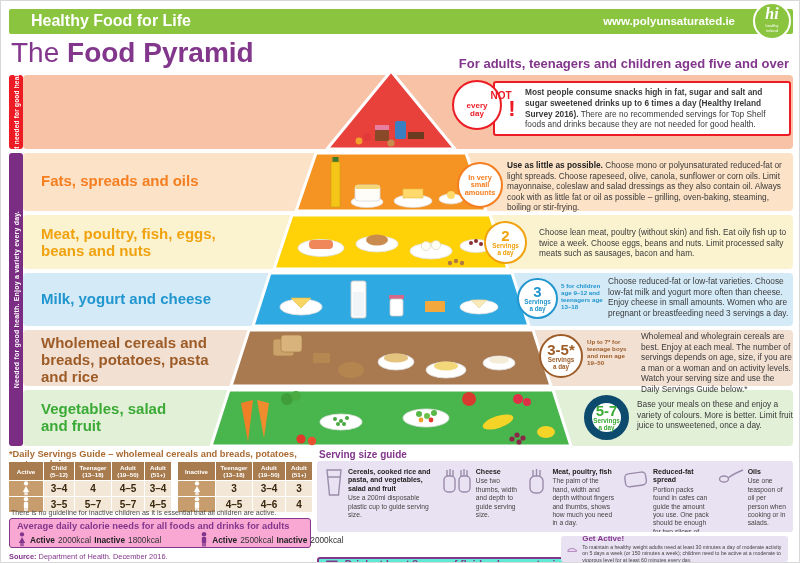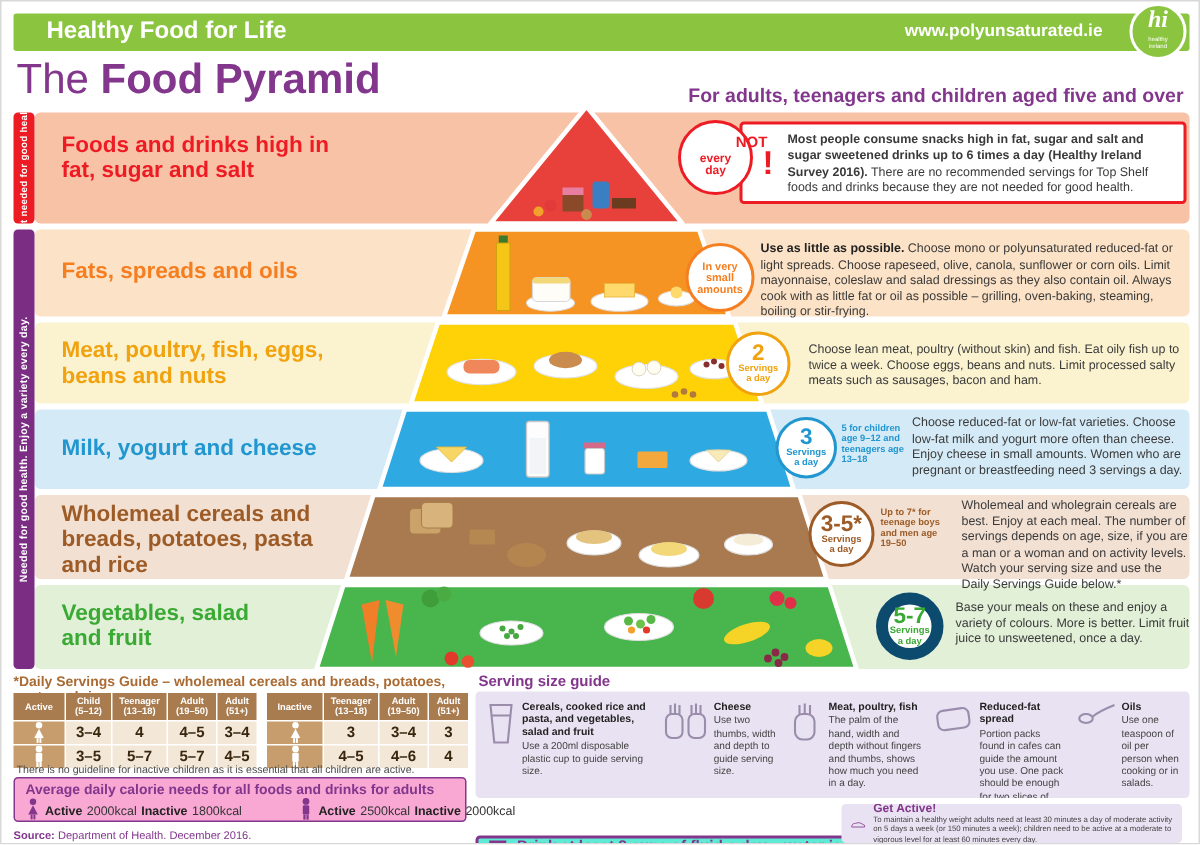--- a/index.html
+++ b/index.html
@@ -129,21 +129,20 @@
   <div class="band band-whole"></div>
   <div class="band band-veg"></div>
 
   <div class="vtab vtab-red">
       <span>Not needed for good health.</span>
     </div>
   <div class="vtab vtab-purple">
       <span>Needed for good health. Enjoy a variety every day.</span>
     </div>
 
-  <div class="shelf-label" style="top:88px; width:200px; color:#ed1c24;">Foods and drinks high in fat, sugar and salt</div>
   <div class="shelf-label" style="top:172px; width:220px; color:#f57e20;">Fats, spreads and oils</div>
   <div class="shelf-label" style="top:225px; width:210px; color:#f0a20f;">Meat, poultry, fish, eggs, beans and nuts</div>
   <div class="shelf-label" style="top:290px; width:220px; color:#2196cf;">Milk, yogurt and cheese</div>
   <div class="shelf-label" style="top:334px; width:180px; color:#9d5c27;">Wholemeal cereals and breads, potatoes, pasta and rice</div>
   <div class="shelf-label" style="top:400px; width:130px; color:#3aaa35;">Vegetables, salad and fruit</div>
 
   <svg class="pyr" width="800" height="563" viewBox="0 0 800 563">
     <g stroke="#ffffff" stroke-width="3" stroke-linejoin="round">
       <polygon points="390,70 326,148 454,148" fill="#e8403a"></polygon>
       <polygon points="315,152 465,152 485,210 295,210" fill="#f69423"></polygon>

